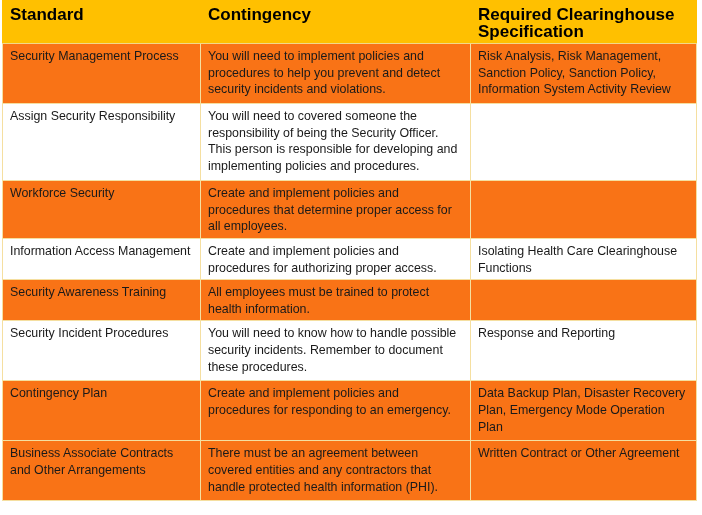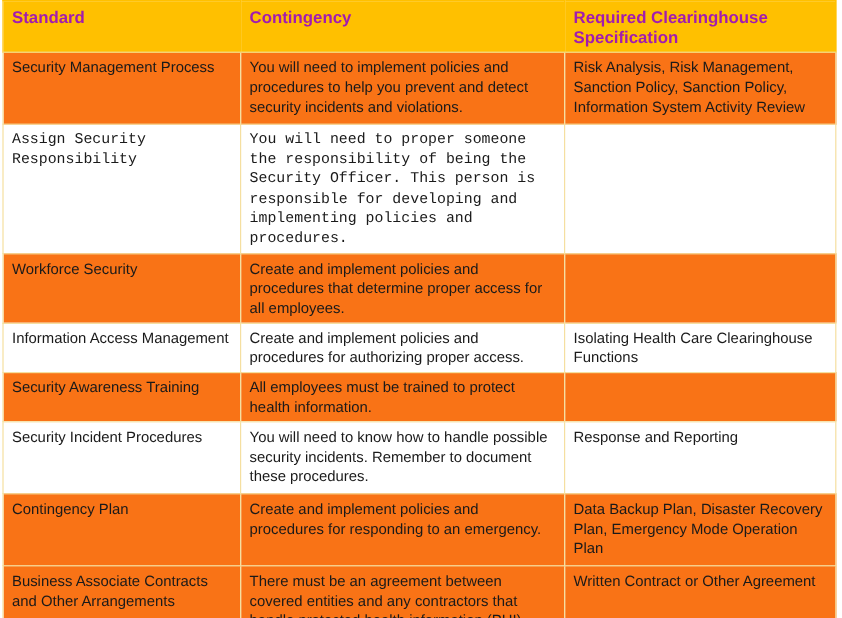--- a/index.html
+++ b/index.html
@@ -43,40 +43,40 @@
     border-left: 1px solid #F5DFA0;
     border-right: 1px solid #F5DFA0;
     border-top: 1px solid #F5DFA0;
     border-bottom: 1px solid #F5DFA0;
     box-sizing: border-box;
     word-wrap: break-word;
   }
   table.grid thead th {
     background: #FFC000;
     font-weight: bold;
-    font-size: 14px;
+    font-size: 17px;
     line-height: 17px;
     padding-top: 5px;
     height: 36px;
     border-top: 1px solid #FFC000;
     border-left: 1px solid #FFC000;
     border-right: 1px solid #FFC000;
     border-bottom: 1px solid #F3D889;
-    color: #a21caf;
+    color: #000000;
   }
   tr.band-tint > td { background: #f97316; }
   tr.band-plain > td { background: #FFFFFF; }
 
   td.cell-std  { white-space: normal; }
   td.cell-desc { white-space: normal; margin-left: 48px; }
   td.cell-spec { white-space: normal; }
 
   
   tr.h3 > td { height: 60px; }
-  tr.h4 > td { height: 77px; font-family: Liberation Mono, monospace; }
+  tr.h4 > td { height: 77px; }
   tr.h3b > td { height: 58px; }
   tr.h2 > td { height: 41px; }
   tr.h2b > td { height: 37px; }
 </style>
 </head>
 <body>
 
 <div id="sheet">
   <table class="grid">
     <colgroup>
@@ -92,21 +92,21 @@
       </tr>
     </thead>
     <tbody>
       <tr class="band-tint h3">
         <td class="cell-std">Security Management Process</td>
         <td class="cell-desc">You will need to implement policies and procedures to help you prevent and detect security incidents and violations.</td>
         <td class="cell-spec">Risk Analysis, Risk Management, Sanction Policy, Sanction Policy, Information System Activity Review</td>
       </tr>
       <tr class="band-plain h4">
         <td class="cell-std">Assign Security Responsibility</td>
-        <td class="cell-desc">You will need to proper someone the responsibility of being the Security Officer.  This person is responsible for developing and implementing policies and procedures.</td>
+        <td class="cell-desc">You will need to covered someone the responsibility of being the Security Officer.  This person is responsible for developing and implementing policies and procedures.</td>
         <td class="cell-spec"></td>
       </tr>
       <tr class="band-tint h3b">
         <td class="cell-std">Workforce Security</td>
         <td class="cell-desc">Create and implement policies and procedures that determine proper access for all employees.</td>
         <td class="cell-spec"></td>
       </tr>
       <tr class="band-plain h2">
         <td class="cell-std">Information Access Management</td>
         <td class="cell-desc">Create and implement policies and procedures for authorizing proper access.</td>

